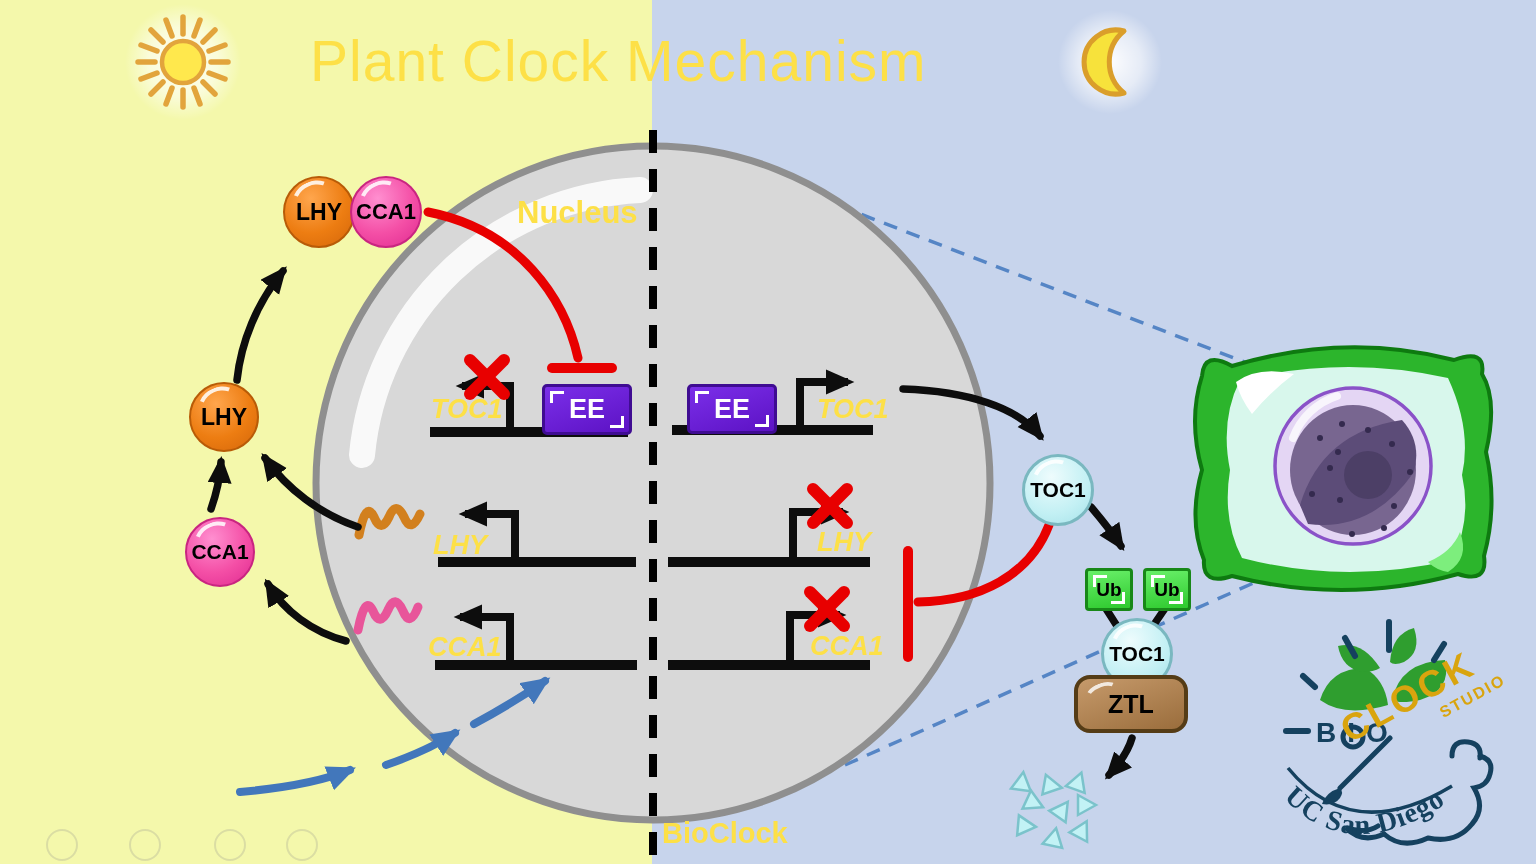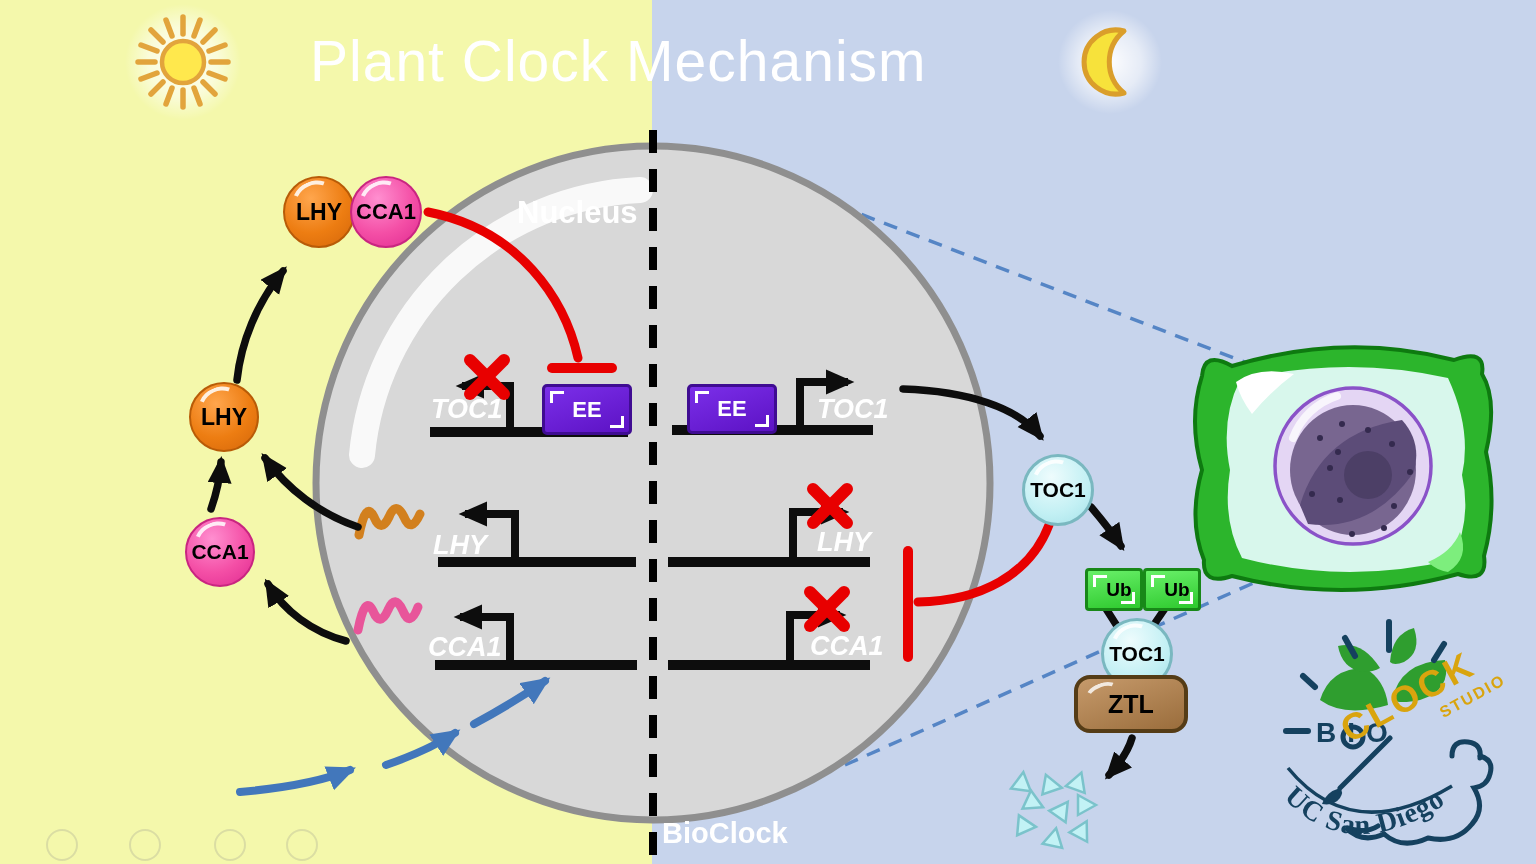--- a/index.html
+++ b/index.html
@@ -2,41 +2,41 @@
 <html><head>
 <meta charset="utf-8">
 <style>
   html,body{margin:0;padding:0;background:#666;}
   #stage{position:relative;width:1536px;height:864px;overflow:hidden;
          font-family:"Liberation Sans","DejaVu Sans",sans-serif;}
   .half{position:absolute;top:0;height:864px;}
   #day-half{left:0;width:652px;background:#f4f8ab;}
   #night-half{left:652px;width:884px;background:#c7d4ec;}
   svg.layer{position:absolute;left:0;top:0;z-index:1;}
-  .lbl{position:absolute;z-index:2;color:#ffffff;white-space:nowrap;}
+  .lbl{position:absolute;z-index:2;color:#fde047;white-space:nowrap;}
   #title{left:310px;top:28px;font-size:57px;font-weight:400;letter-spacing:1px;}
   .region{font-weight:bold;}
   .gene-lbl{font-style:italic;font-weight:bold;font-size:27px;}
   .protein{position:absolute;z-index:2;border-radius:50%;display:flex;align-items:center;
            justify-content:center;font-weight:bold;color:#000;}
   .protein::after{content:"";position:absolute;left:10%;top:4%;width:56%;height:48%;
            border:4px solid transparent;border-top-color:rgba(255,255,255,.85);
            border-radius:50%;transform:rotate(-24deg);}
   .orange{background:radial-gradient(circle at 38% 30%,#ffa64d 0%,#ed7d12 55%,#d4660a 100%);
           border:2px solid #b85b07;}
   .pink{background:radial-gradient(circle at 38% 30%,#ff8fd0 0%,#f44fa6 55%,#e02a90 100%);
           border:2px solid #c92581;}
   .yellowp{background:radial-gradient(circle at 38% 30%,#f4ec66 0%,#d9cc1c 55%,#bbb010 100%);
           border:3px solid #3e3a02;}
   .cyanp{background:radial-gradient(circle at 40% 30%,#eefcfd 0%,#c3f0f4 60%,#a5e2e9 100%);
           border:3px solid #7ab8c0;}
   .tagbox{position:absolute;z-index:2;display:flex;align-items:center;justify-content:center;
           font-weight:bold;border-radius:5px;}
-  .ee{background:linear-gradient(160deg,#7b2fe9,#5c12c4);border:3px solid #3f0c92;color:#fff;font-size:22px;}
-  .ub{background:linear-gradient(170deg,#69f069,#2ec92e);border:3px solid #188818;color:#000;font-size:19px;border-radius:4px;padding-left:10px;}
+  .ee{background:linear-gradient(160deg,#7b2fe9,#5c12c4);border:3px solid #3f0c92;color:#fff;font-size:27px;}
+  .ub{background:linear-gradient(170deg,#69f069,#2ec92e);border:3px solid #188818;color:#000;font-size:19px;border-radius:4px;}
   .ztl{background:linear-gradient(160deg,#c69a6b,#9a6d3c);border:4px solid #553c16;color:#000;
        font-size:25px;border-radius:16px;}
   .ztl::after{content:"";position:absolute;left:7%;top:8%;width:26%;height:30%;
        border:4px solid transparent;border-top-color:rgba(255,255,255,.8);border-radius:50%;transform:rotate(-20deg);}
   .corner-tl,.corner-br{position:absolute;width:11px;height:9px;z-index:3;}
   .corner-tl{left:5px;top:4px;border-left:3px solid #fff;border-top:3px solid #fff;}
   .corner-br{right:5px;bottom:4px;border-right:3px solid #fff;border-bottom:3px solid #fff;}
   #copyright{left:8px;top:830px;font-size:21px;color:#85857b;z-index:2;}
   .logo-txt{position:absolute;z-index:2;font-weight:bold;}
   #logo-bio{left:1316px;top:717px;color:#15415f;font-size:28px;letter-spacing:11px;}

